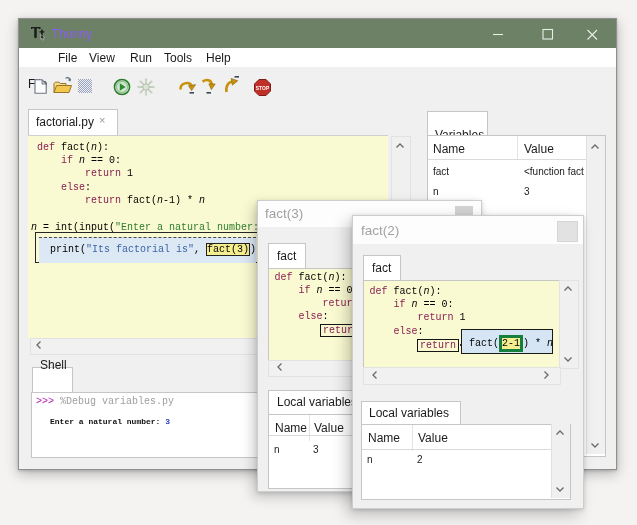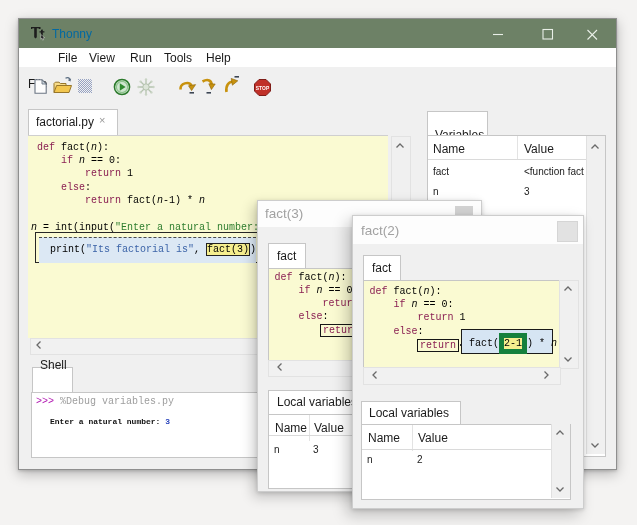--- a/index.html
+++ b/index.html
@@ -23,21 +23,21 @@
 </div>
 
 <div class="abs" style="left:19px;top:19px;width:597px;height:29px;background:#6d8166;"></div>
 <div class="abs" style="left:30px;top:25px;width:16px;height:16px;">
   <svg width="16" height="16" viewBox="0 0 16 16">
     <path d="M1 2 H10.5 V4 H9 L8.5 3.2 H6.8 V12.2 L5.6 13.5 L4.2 12.2 V3.2 H2.6 L2 4 H1 Z" fill="#1d1d1d"></path>
     <path d="M9.5 6.2 H11 V4.8 L12.8 4.5 V6.2 H14.4 V7.6 H12.8 V12 H14 V13.4 H11 V7.6 H9.5 Z" fill="#1d1d1d"></path>
     <path d="M10.8 9.5 L14.6 12.6 L12.9 12.9 L13.6 14.8 L12.6 15.1 L11.9 13.2 L10.8 14.2 Z" fill="#161616" stroke="#e8ebe6" stroke-width="0.5"></path>
   </svg>
 </div>
-<div class="abs" style="left:52px;top:27px;font-size:12px;color:#0369a1;">Thonny</div>
+<div class="abs" style="left:52px;top:27px;font-size:12px;color:#8b5cf6;">Thonny</div>
 
 <svg class="abs" style="left:492px;top:28px;" width="12" height="12" viewBox="0 0 12 12">
     <path d="M1 6.5 H11" stroke="#e9efe7" stroke-width="1.1" fill="none"></path>
   </svg>
 <svg class="abs" style="left:542px;top:28px;" width="12" height="12" viewBox="0 0 12 12">
     <rect x="1" y="1.5" width="9.5" height="9.5" stroke="#e9efe7" stroke-width="1.1" fill="none"></rect>
   </svg>
 <svg class="abs" style="left:586px;top:28px;" width="13" height="13" viewBox="0 0 13 13">
     <path d="M1.5 2 L11 11.5 M11 2 L1.5 11.5" stroke="#e9efe7" stroke-width="1.1" fill="none"></path>
   </svg>
@@ -214,21 +214,21 @@
   <div class="abs" style="left:10px;top:64px;width:196px;height:87px;background:#fafad2;border:1px solid #c6c6c6;"></div>
   <div class="abs mono" style="left:16.5px;top:70px;"><span class="kw">def</span> fact(<span class="it">n</span>):</div>
   <div class="abs mono" style="left:16.5px;top:83px;">    <span class="kw">if</span> <span class="it">n</span> == 0:</div>
   <div class="abs mono" style="left:16.5px;top:96px;">        <span class="kw">return</span> 1</div>
   <div class="abs mono" style="left:16.5px;top:110px;">    <span class="kw">else</span>:</div>
   <div class="abs" style="left:64px;top:123px;width:40px;height:11px;border:1.5px solid #161616;"></div>
   <div class="abs mono" style="left:67px;top:123.5px;line-height:11px;"><span class="kw">return</span></div>
   <div class="abs" style="left:107px;top:128px;width:4px;height:1.5px;background:#333;"></div>
 
   <div class="abs" style="left:108px;top:113px;width:90px;height:23px;background:#d6e5f3;border:1.5px solid #1a1a1a;"></div>
-  <div class="abs mono" style="left:116px;top:122px;">fact(<span style="background:#f5ee8e;border:5px solid #15803d;">2-1</span>) * <span class="it">n</span></div>
+  <div class="abs mono" style="left:116px;top:122px;">fact(<span style="background:#f5ee8e;border:3px solid #15803d;">2-1</span>) * <span class="it">n</span></div>
 
   <div class="abs" style="left:206px;top:64px;width:18px;height:87px;background:#f0f0f0;border:1px solid #e2e2e2;"></div>
   <svg class="abs" style="left:210px;top:68px;" width="10" height="10" viewBox="0 0 10 10">
       <path d="M1.5 6.5 L5 3 L8.5 6.5" stroke="#6a6a6a" stroke-width="1.3" fill="none"></path>
     </svg>
   <svg class="abs" style="left:210px;top:138px;" width="10" height="10" viewBox="0 0 10 10">
       <path d="M1.5 3.5 L5 7 L8.5 3.5" stroke="#6a6a6a" stroke-width="1.3" fill="none"></path>
     </svg>
 
   <div class="abs" style="left:10px;top:151px;width:196px;height:16px;background:#f1f1f1;border:1px solid #e2e2e2;"></div>

